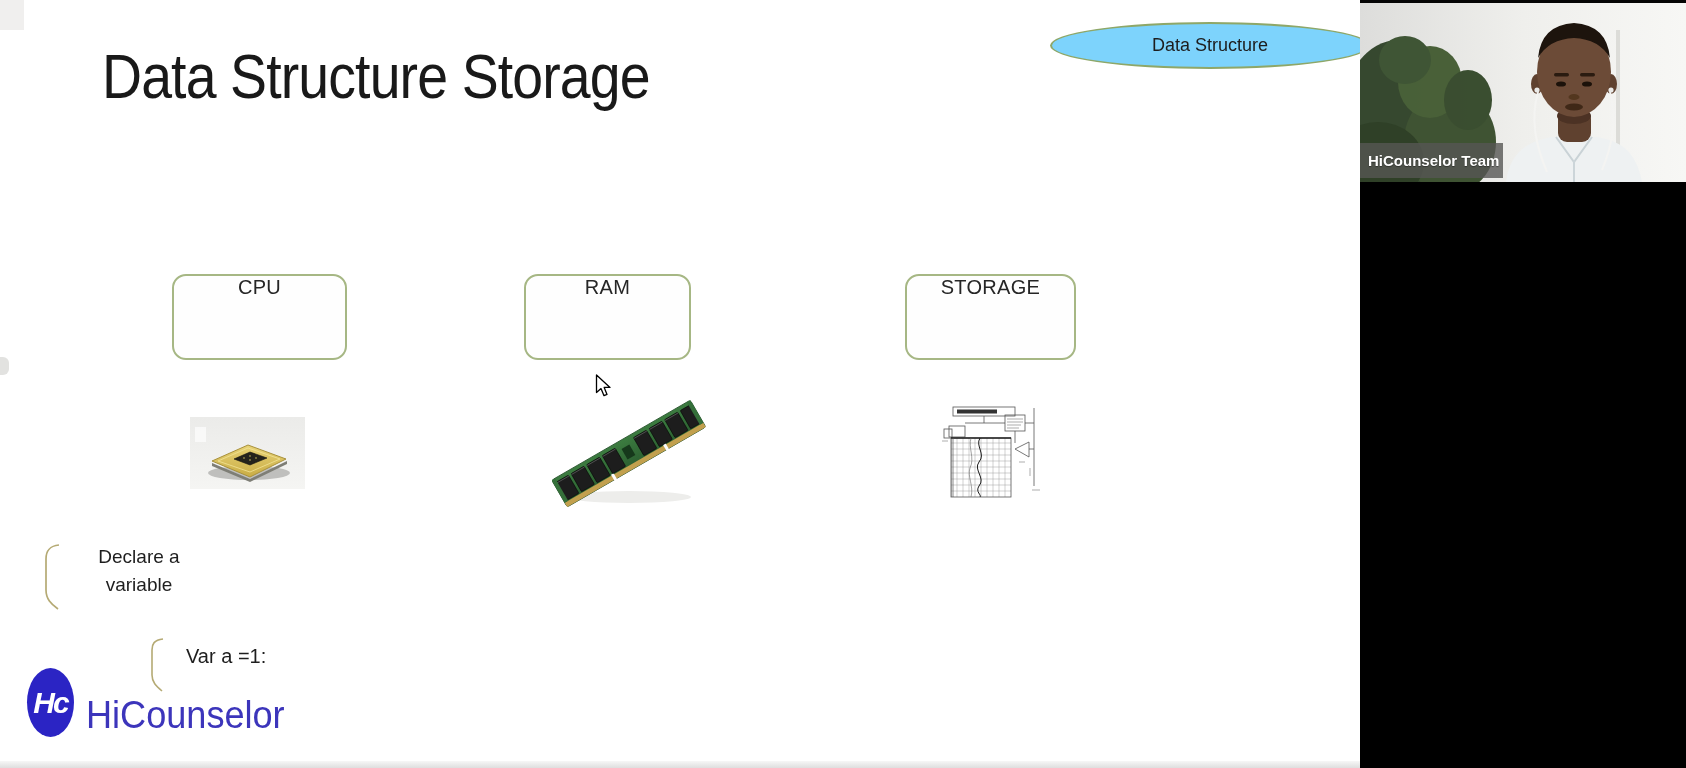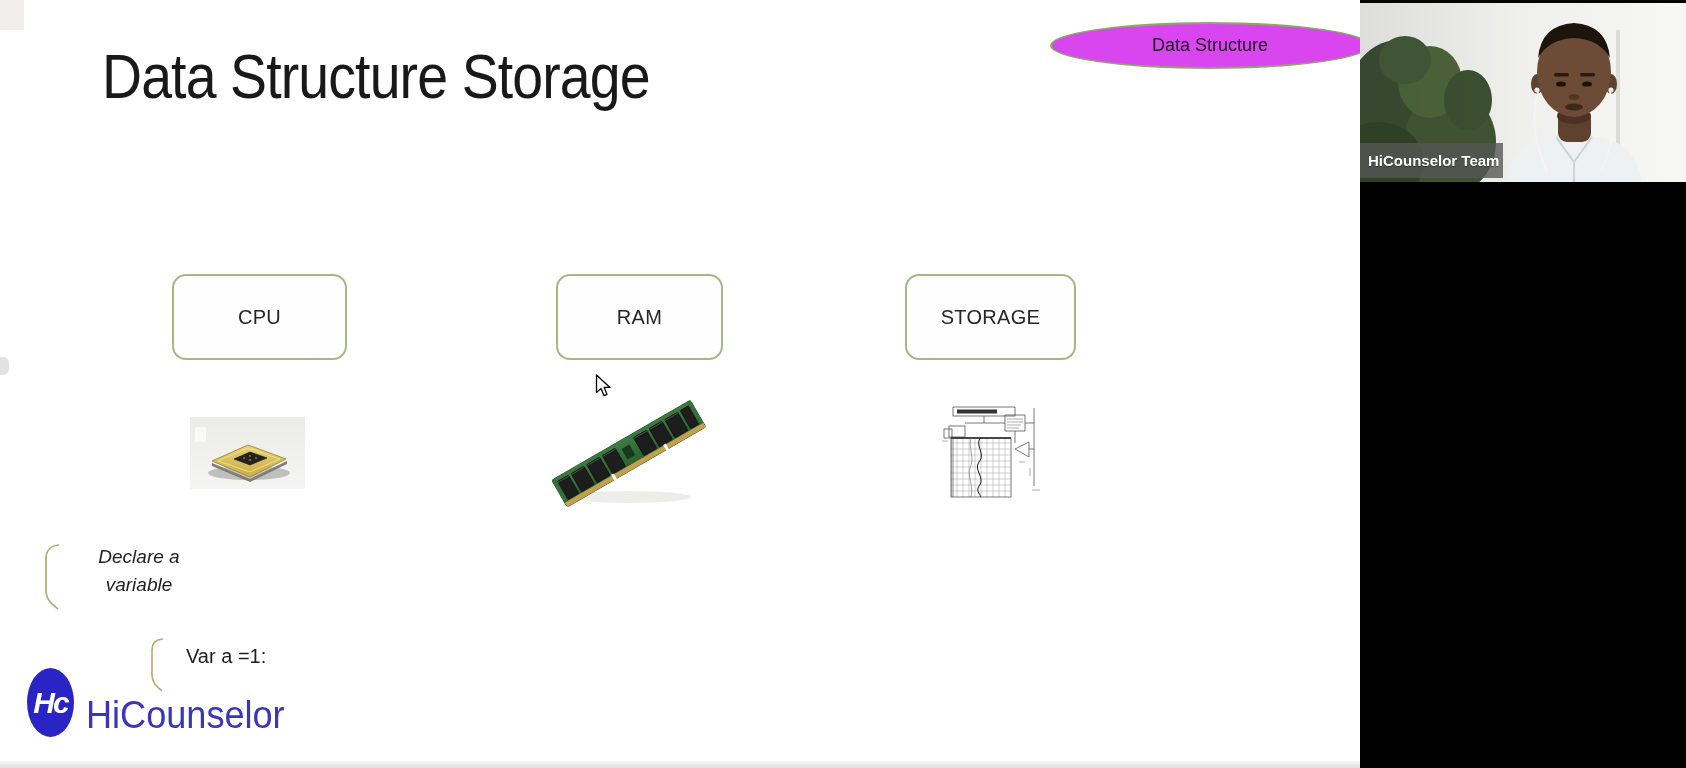--- a/index.html
+++ b/index.html
@@ -7,35 +7,35 @@
   #screen{position:relative;width:1686px;height:768px;overflow:hidden;background:#000;}
 
   
   .slide{position:absolute;left:0;top:0;width:1360px;height:768px;background:#ffffff;}
   .corner-artifact{position:absolute;left:0;top:0;width:24px;height:30px;background:#f0efee;}
   .edge-smudge{position:absolute;left:0;top:357px;width:9px;height:18px;background:#e2e2e0;border-radius:0 6px 6px 0;}
   .bottom-strip{position:absolute;left:0;bottom:0;width:1360px;height:7px;background:linear-gradient(#f7f7f7,#dedede);}
 
   .slide-title{position:absolute;left:102px;top:40px;font-size:63px;font-weight:300;color:#191919;letter-spacing:-1px;transform:scaleX(.88);transform-origin:left top;white-space:nowrap;}
 
-  .topic-ellipse{position:absolute;left:1050px;top:22px;width:320px;height:47px;border:2px solid #8ea768;border-radius:50%;display:flex;align-items:center;justify-content:center;box-sizing:border-box;background:#d946ef;}
+  .topic-ellipse{position:absolute;left:1050px;top:22px;width:320px;height:47px;border:2px solid #8ea768;border-radius:50%;display:flex;align-items:center;justify-content:center;box-sizing:border-box;background:#7dd3fc;}
   .topic-ellipse span{font-size:18px;color:#1d1d1d;}
 
-  .concept-box{position:absolute;top:274px;height:86px;border:2px solid #a6b784;border-radius:14px;background:#fefefe;display:flex;align-items:center;justify-content:center;box-sizing:border-box;}
+  .concept-box{position:absolute;top:274px;height:86px;border:2px solid #a6b784;border-radius:14px;background:#fefefe;display:flex;justify-content:center;box-sizing:border-box;}
   .concept-box span{font-size:20px;color:#262626;letter-spacing:.3px;}
   .box-cpu{left:172px;width:175px;}
-  .box-ram{left:556px;width:167px;}
+  .box-ram{left:524px;width:167px;}
   .box-storage{left:905px;width:171px;}
 
   .cpu-photo{position:absolute;left:190px;top:417px;width:115px;height:72px;}
   .ram-photo{position:absolute;left:552px;top:400px;width:155px;height:110px;}
   .storage-diagram{position:absolute;left:941px;top:402px;width:102px;height:98px;}
 
   .note-bracket{position:absolute;}
-  .declare-note{position:absolute;left:84px;top:543px;width:110px;text-align:center;font-size:19px;line-height:28px;color:#1e1e1e;font-style:italic;}
+  .declare-note{position:absolute;left:84px;top:543px;width:110px;text-align:center;font-size:19px;line-height:28px;color:#1e1e1e;}
   .var-note{position:absolute;left:186px;top:645px;font-size:20px;color:#1e1e1e;white-space:nowrap;}
 
   .logo-mark{position:absolute;left:27px;top:668px;width:47px;height:69px;background:#2b24c4;border-radius:50%;display:flex;align-items:center;justify-content:center;}
   .logo-mark span{color:#fff;font-size:30px;font-weight:bold;font-style:italic;letter-spacing:-2px;}
   .logo-word{position:absolute;left:86px;top:694px;font-size:38px;font-weight:500;color:#3c35bb;transform:scaleX(.95);transform-origin:left top;white-space:nowrap;}
 
   .cursor{position:absolute;left:595px;top:374px;width:20px;height:25px;}
 
   
   .webcam{position:absolute;left:1360px;top:0;width:326px;height:182px;overflow:hidden;background:#efefec;}

